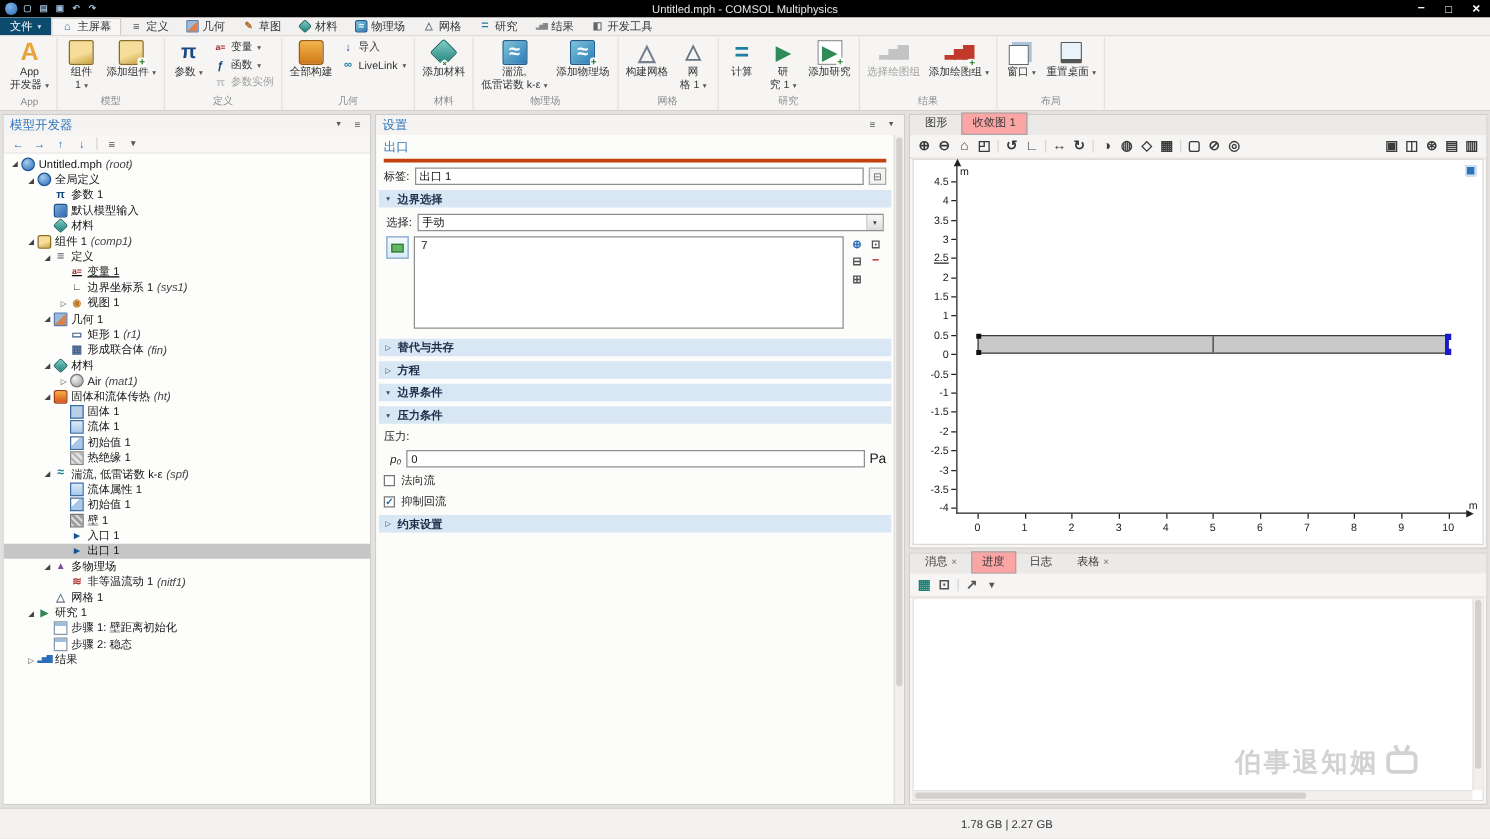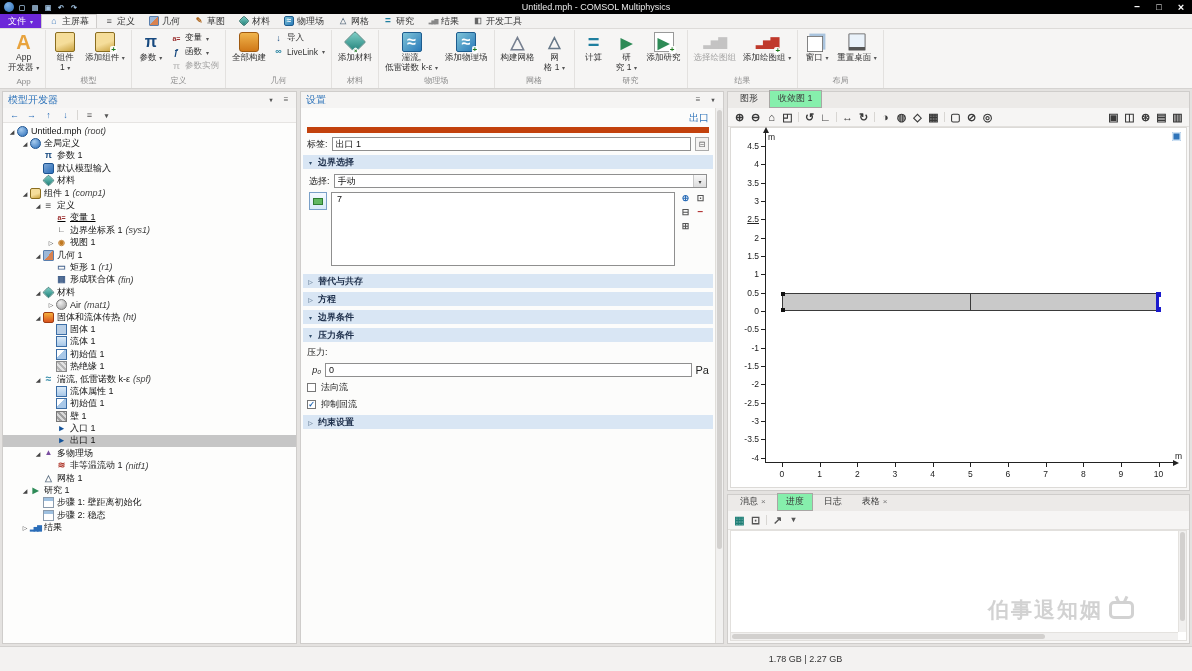--- a/index.html
+++ b/index.html
@@ -6,42 +6,42 @@
 html,body{width:1192px;height:671px;overflow:hidden;background:#e4e2e0;position:relative;}
 button{border:none;background:none;font:inherit;cursor:default;}
 
 .titlebar{position:absolute;top:0;left:0;right:0;height:14px;background:#000;display:flex;align-items:center;}
 .qat{display:flex;gap:3px;padding-left:4px;align-items:center;z-index:2;}
 .title-text{position:absolute;left:0;right:0;text-align:center;font-size:9px;color:#e8e8e8;}
 .win-btns{margin-left:auto;display:flex;z-index:2;}
 .win-btn{width:22px;height:14px;display:flex;align-items:center;justify-content:center;}
 
 .menubar{position:absolute;top:14px;left:0;right:0;height:15px;background:#f2f1f0;display:flex;align-items:stretch;border-bottom:1px solid #dddbd9;}
-.file-btn{background:#6d28d9;color:#fff;font-size:9px;padding:0 8px;display:flex;align-items:center;gap:3px;}
+.file-btn{background:#0c4a6e;color:#fff;font-size:9px;padding:0 8px;display:flex;align-items:center;gap:3px;}
 .menu-tabs{display:flex;align-items:stretch;}
 .menu-tab{display:flex;align-items:center;gap:3px;padding:0 7px;font-size:9px;color:#333;}
 .menu-tab.active{background:#f7f6f5;border:1px solid #cfcdcb;border-bottom:none;}
 
 .ribbon{position:absolute;top:29px;left:0;right:0;height:60px;background:#f6f5f4;border-bottom:1px solid #d5d3d1;display:flex;padding:1px 2px 0;}
 .rgroup{display:flex;flex-direction:column;padding:0 3px;border-right:1px solid #e3e1df;}
 .rgroup-items{flex:1;display:flex;align-items:flex-start;gap:1px;}
 .rgroup-label{text-align:center;font-size:8px;color:#8a8a8a;padding:1px 2px 2px;}
 .rbtn-large{display:flex;flex-direction:column;align-items:center;gap:1px;padding:2px 3px 0;min-width:32px;}
 .rbtn-large .rlabel{font-size:8.5px;color:#333;text-align:center;line-height:1.15;white-space:nowrap;}
 .rcol{display:flex;flex-direction:column;gap:2px;padding-top:2px;}
 .rbtn-small{display:flex;align-items:center;gap:3px;font-size:8.5px;color:#333;padding:0 3px;white-space:nowrap;}
 .disabled{opacity:.45;filter:grayscale(.8);}
 .dd{font-size:6px;color:#555;margin-left:1px;}
 
 .main{position:absolute;top:89px;left:0;right:0;bottom:25px;display:flex;gap:3px;padding:2px;background:#e4e2e0;}
 .panel{background:#f8f7f6;border:1px solid #cfcdcb;display:flex;flex-direction:column;min-height:0;min-width:0;}
 #model-builder{width:295px;}
 #settings{width:424px;}
 .right-col{flex:1;display:flex;flex-direction:column;gap:3px;min-width:0;}
-#graphics{height:400px;}
+#graphics{height:348px;}
 #messages{flex:1;}
 
 .phead{height:16px;display:flex;align-items:center;padding:1px 5px;font-size:10px;color:#2f74ba;background:#f5f4f3;}
 .ph-icons{margin-left:auto;display:flex;gap:5px;align-items:center;}
 .ptoolbar{height:15px;display:flex;align-items:center;gap:2px;padding:0 4px;border-bottom:1px solid #e6e4e2;}
 
 .tree{flex:1;overflow:hidden;background:#fdfdfc;font-size:9px;padding-top:2px;}
 .titem{display:flex;align-items:center;height:12.4px;white-space:nowrap;}
 .titem.sel{background:#c6c6c6;}
 .texp{width:10px;font-size:6px;color:#444;text-align:center;flex:none;}
@@ -65,21 +65,21 @@
 .ic-wall-icon{background:repeating-linear-gradient(45deg,#d8d8d8 0 2px,#9f9f9f 2px 4px);border:1px solid #777;}
 .ic-step-icon{background:linear-gradient(180deg,#9ec0e0 0 3px,#fff 3px);border:1px solid #8a9aac;}
 .ic-build-all-icon{background:linear-gradient(180deg,#f0b44c,#d07818);border:1px solid #a05a10;border-radius:3px;}
 .ic-turbulence-icon,.ic-add-physics-icon{background:linear-gradient(135deg,#7fc4d8,#2a7ab9);border:1px solid #1d5c8e;border-radius:2px;}
 .ic-add-study-icon,.ic-study-icon.big{background:#fff;border:1px solid #999;}
 .ic-window-icon{background:#fff;border:1px solid #666;box-shadow:3px -3px 0 0 #aac4de;transform:translate(-2px,2px) scale(.8);}
 .ic-reset-desktop-icon{background:#eaf2fa;border:1px solid #555;border-bottom-width:4px;border-radius:1px;transform:scale(.85);}
 .ic-results-icon,.ic-plot-group-icon,.ic-add-plot-group-icon{letter-spacing:-1px;}
 
 .scontent{flex:1;overflow:hidden;position:relative;background:#fcfcfb;padding-right:8px;}
-.node-head{margin:3px 6px 0;padding-bottom:2px;border-bottom:6px solid #c2410c;color:#2f74ba;font-size:10px;text-align:right;}
+.node-head{margin:3px 6px 0;padding-bottom:2px;border-bottom:3px solid #c2410c;color:#2f74ba;font-size:10px;}
 .frow{display:flex;align-items:center;gap:4px;margin:4px 6px;}
 .cap{font-size:9px;color:#222;flex:none;}
 .grow{flex:1;min-width:0;}
 .tin{height:14px;border:1px solid #8f8f8f;background:#fff;font-size:9px;padding:0 3px;color:#111;}
 .mini-btn{width:14px;height:14px;border:1px solid #aaa;background:#f4f3f2;display:flex;align-items:center;justify-content:center;font-size:8px;color:#555;flex:none;}
 .ssec-bar{height:14px;background:#d9e6f4;display:flex;align-items:center;gap:4px;padding:0 4px;margin:4px 2px 0;font-size:9px;font-weight:bold;color:#1c2e4a;}
 .arr{font-size:6px;color:#33506e;width:7px;text-align:center;font-weight:normal;}
 .sbody{padding:1px 2px 2px;}
 .combo{display:flex;align-items:center;height:14px;border:1px solid #8f8f8f;background:#fff;font-size:9px;padding-left:3px;}
 .combo-val{flex:1;color:#111;white-space:nowrap;overflow:hidden;}
@@ -96,21 +96,21 @@
 .sym{font-size:9px;font-style:italic;width:14px;text-align:right;flex:none;color:#222;}
 .unit{font-size:11px;color:#222;flex:none;}
 .cbrow{gap:5px;}
 .cb{width:9px;height:9px;border:1px solid #777;background:#fff;display:inline-flex;align-items:center;justify-content:center;font-size:8px;color:#1a62b0;font-weight:bold;flex:none;}
 .cblabel{font-size:9px;color:#222;}
 .vscroll{position:absolute;right:0;top:0;bottom:0;width:8px;background:#f1f0ef;border-left:1px solid #e0deda;}
 .vthumb{position:absolute;left:1px;right:1px;top:2px;height:82%;background:#d2d0ce;border-radius:3px;}
 
 .gtabs{height:16px;display:flex;align-items:flex-end;gap:2px;padding:1px 3px 0;background:#eceae8;flex:none;}
 .gtab{font-size:9px;color:#3a3a3a;padding:1px 8px 2px;display:flex;align-items:center;gap:3px;border:1px solid transparent;}
-.gtab.active{background:#86efac;border-color:#a8a6a4;}
+.gtab.active{background:#fca5a5;border-color:#a8a6a4;}
 .tab-close{font-size:8px;color:#777;}
 
 .gtoolbar{height:19px;display:flex;align-items:center;gap:1px;padding:0 4px;border-bottom:1px solid #e2e0dd;background:#f6f5f4;flex:none;}
 .tico{width:15px;height:14px;display:flex;align-items:center;justify-content:center;}
 .tsep{width:1px;height:10px;background:#d8d6d3;margin:0 2px;flex:none;}
 .tgap{flex:1;}
 
 .plot-wrap{flex:1;position:relative;background:#fff;margin:0 2px 2px;border:1px solid #dcdad7;}
 .plot-canvas{position:absolute;left:34px;top:10px;right:18px;bottom:24px;}
 .axis-x{position:absolute;left:0;right:-6px;bottom:0;border-bottom:1px solid #222;}

